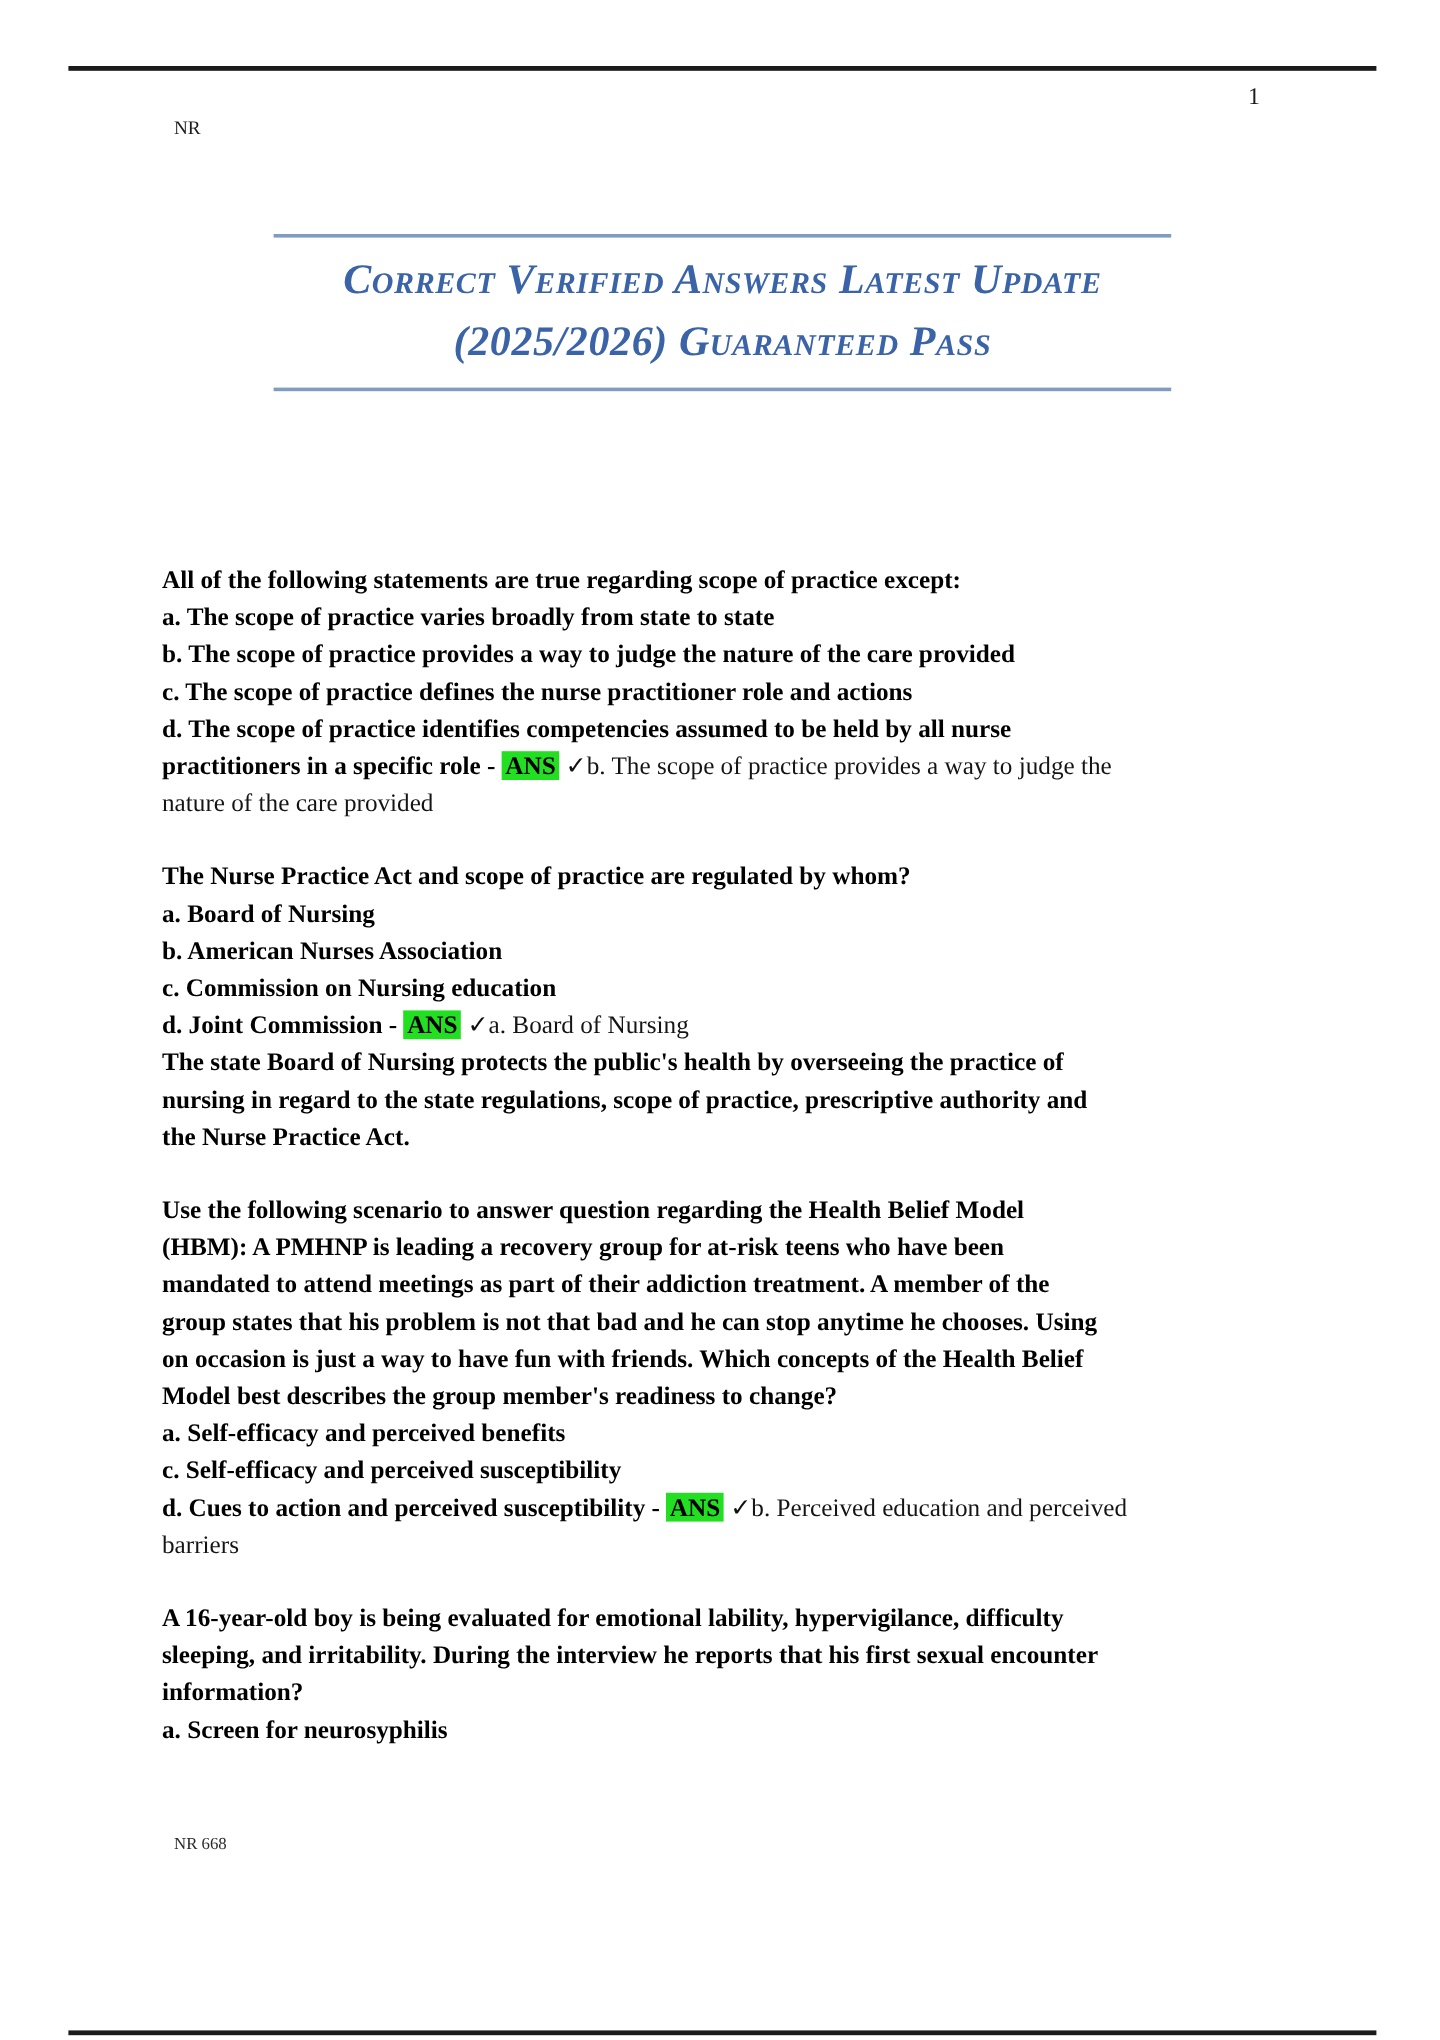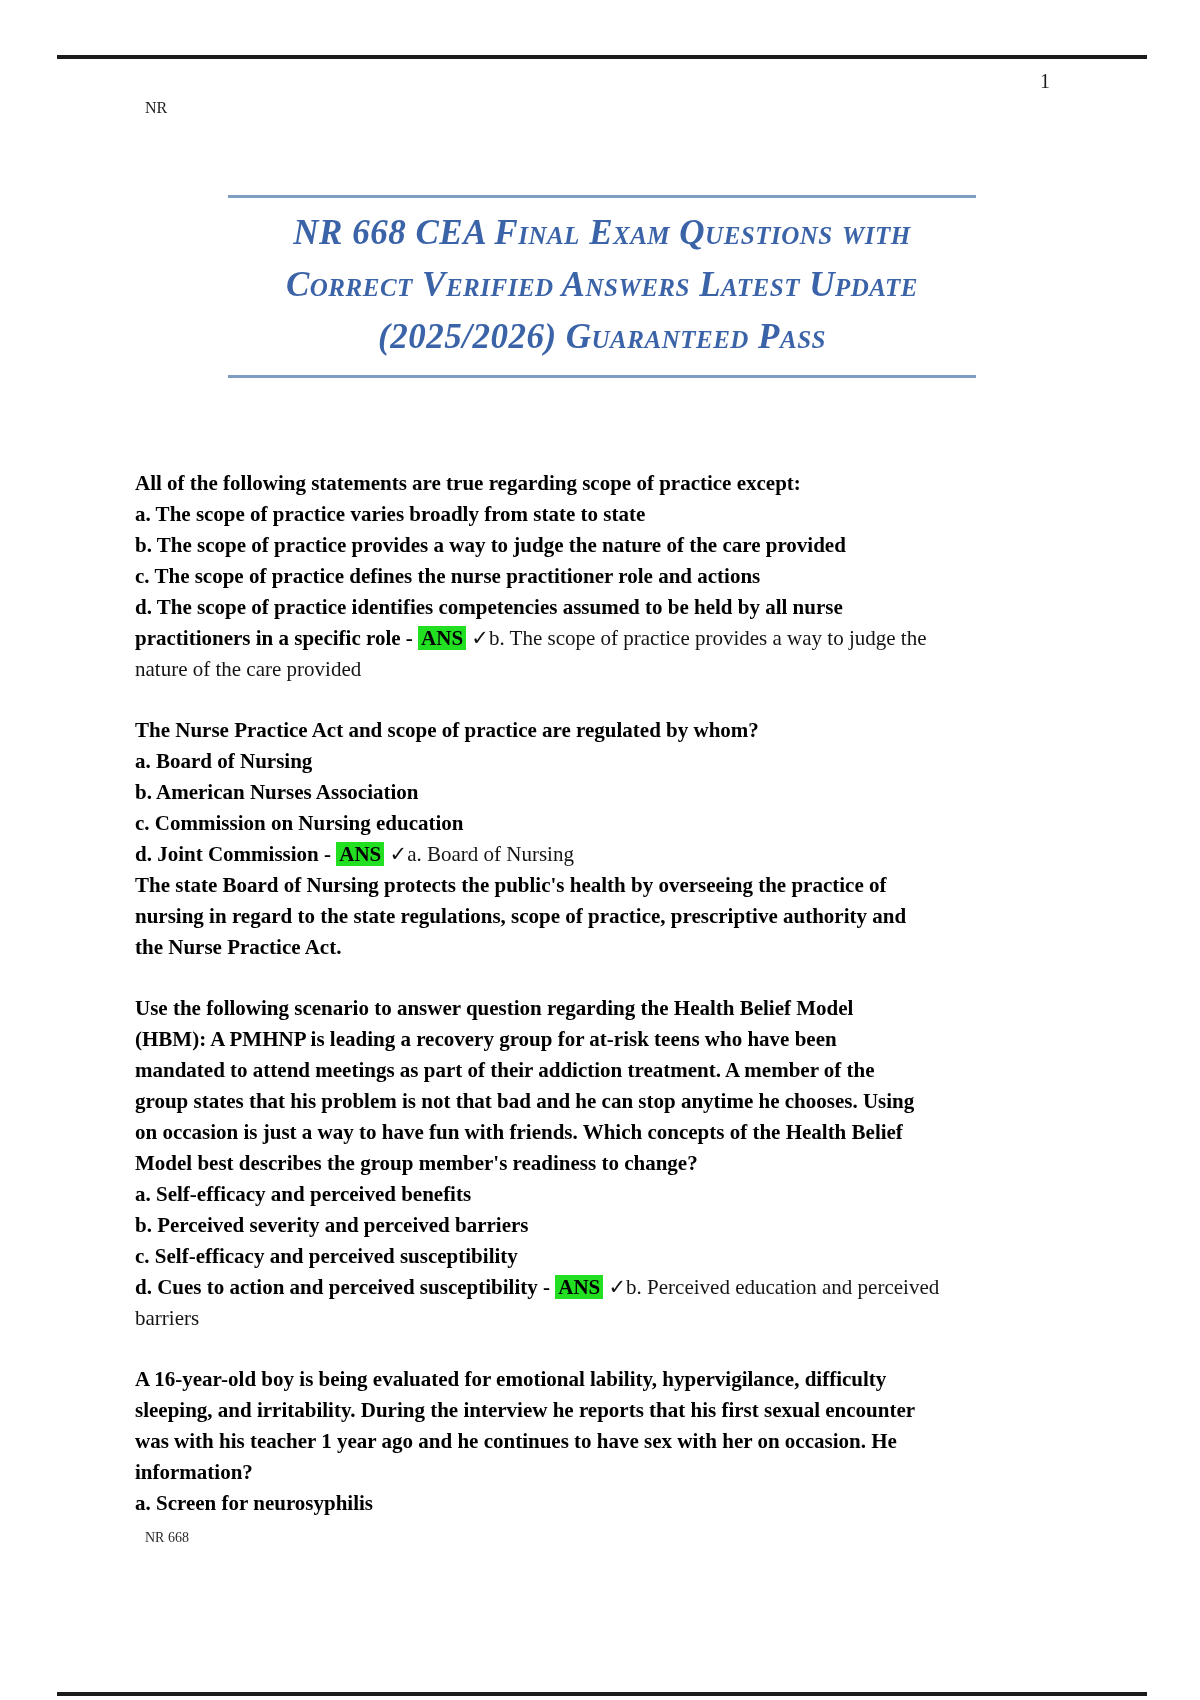--- a/index.html
+++ b/index.html
@@ -85,21 +85,20 @@
 </style>
 </head>
 <body>
 
 <div class="page">
   <div class="rule top-rule"></div>
   <div class="page-number">1</div>
   <div class="header-left">NR</div>
 
   <div class="title-block">
-    <div class="title-line">NR 668 CEA Final Exam Questions with</div>
     <div class="title-line">Correct Verified Answers Latest Update</div>
     <div class="title-line">(2025/2026) Guaranteed Pass</div>
   </div>
 
   <div id="content" class="content">
       <div class="paragraph">
         <div class="line"><span class="seg-bold">All of the following statements are true regarding scope of practice except:</span></div>
         <div class="line"><span class="seg-bold">a. The scope of practice varies broadly from state to state</span></div>
         <div class="line"><span class="seg-bold">b. The scope of practice provides a way to judge the nature of the care provided</span></div>
         <div class="line"><span class="seg-bold">c. The scope of practice defines the nurse practitioner role and actions</span></div>
@@ -118,29 +117,27 @@
         <div class="line"><span class="seg-bold">the Nurse Practice Act.</span></div>
       </div>
       <div class="paragraph">
         <div class="line"><span class="seg-bold">Use the following scenario to answer question regarding the Health Belief Model</span></div>
         <div class="line"><span class="seg-bold">(HBM): A PMHNP is leading a recovery group for at-risk teens who have been</span></div>
         <div class="line"><span class="seg-bold">mandated to attend meetings as part of their addiction treatment. A member of the</span></div>
         <div class="line"><span class="seg-bold">group states that his problem is not that bad and he can stop anytime he chooses. Using</span></div>
         <div class="line"><span class="seg-bold">on occasion is just a way to have fun with friends. Which concepts of the Health Belief</span></div>
         <div class="line"><span class="seg-bold">Model best describes the group member's readiness to change?</span></div>
         <div class="line"><span class="seg-bold">a. Self-efficacy and perceived benefits</span></div>
-        <div class="line"><span class="seg-bold">b. Perceived severity and perceived barriers</span></div>
         <div class="line"><span class="seg-bold">c. Self-efficacy and perceived susceptibility</span></div>
         <div class="line"><span class="seg-bold">d. Cues to action and perceived susceptibility - </span><span class="seg-ans">ANS</span><span class="seg-check"> ✓</span><span class="seg-regular">b. Perceived education and perceived</span></div>
         <div class="line"><span class="seg-regular">barriers</span></div>
       </div>
       <div class="paragraph">
         <div class="line"><span class="seg-bold">A 16-year-old boy is being evaluated for emotional lability, hypervigilance, difficulty</span></div>
         <div class="line"><span class="seg-bold">sleeping, and irritability. During the interview he reports that his first sexual encounter</span></div>
-        <div class="line"><span class="seg-bold">was with his teacher 1 year ago and he continues to have sex with her on occasion. He</span></div>
         <div class="line"><span class="seg-bold">information?</span></div>
         <div class="line"><span class="seg-bold">a. Screen for neurosyphilis</span></div>
       </div>
     </div>
 
   <div class="footer-left">NR 668</div>
   <div class="rule bottom-rule"></div>
 </div>
 
 </body></html>

